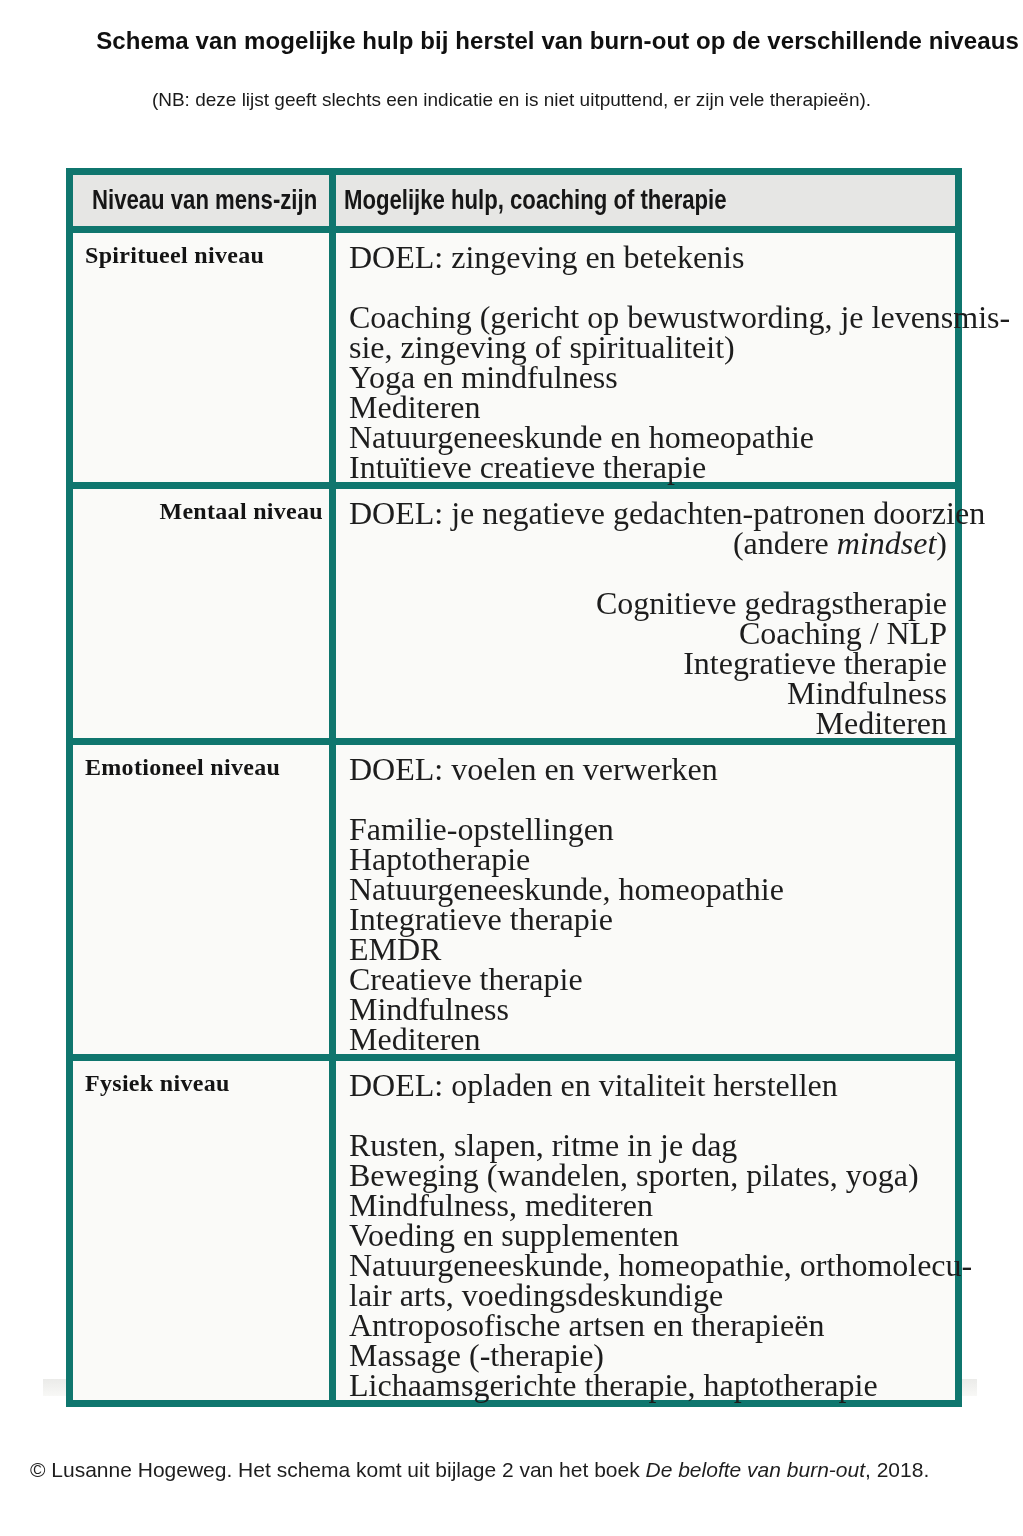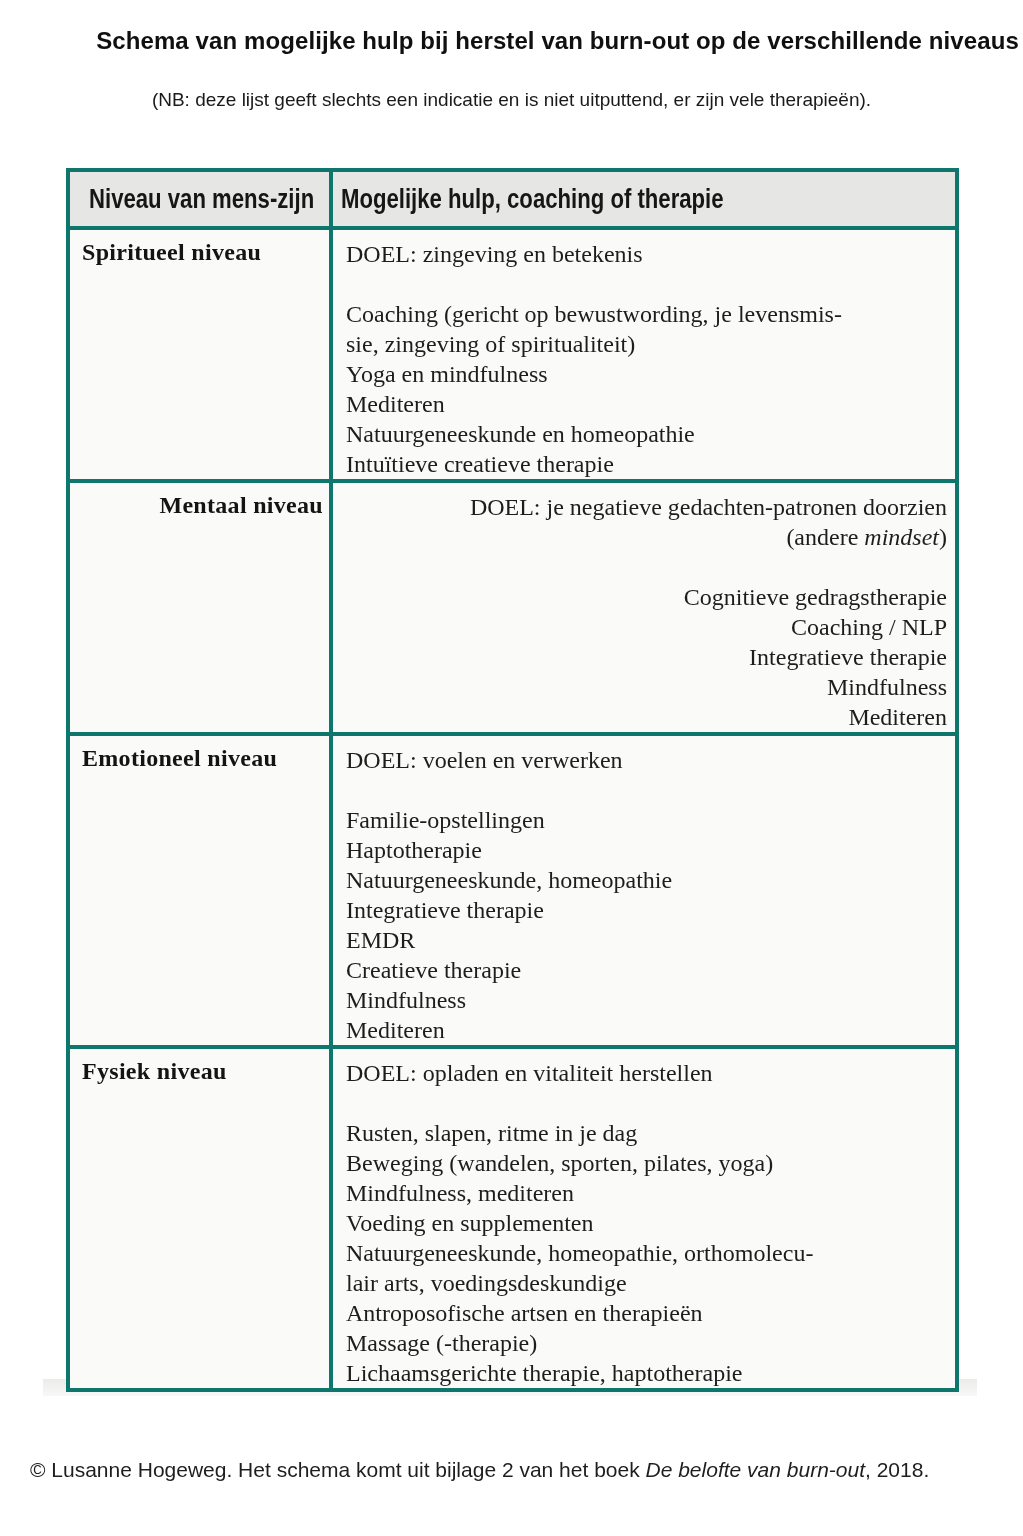--- a/index.html
+++ b/index.html
@@ -39,21 +39,21 @@
   table.schema {
     position: absolute;
     left: 66px; top: 168px;
     width: 889px;
     table-layout: fixed;
     border-collapse: collapse;
     background: #fafaf8;
     border: 4px solid #1b1b1b;
   }
   table.schema th, table.schema td {
-    border: 4px solid #0f766e;
+    border: 7px solid #0f766e;
   }
   thead tr { height: 58px; background: #e6e6e4; }
   th { text-align: left; vertical-align: middle; padding: 0; }
   th.col1 { padding-left: 19px; }
   th.col2 { padding-left: 8px; }
   .hdr {
     display: inline-block;
     white-space: nowrap;
     font-size: 27px;
     font-weight: bold;
@@ -67,21 +67,21 @@
   td.col2 { padding: 9px 8px 0 13px; }
   .level-label {
     font-family: "Liberation Serif", serif;
     font-weight: bold;
     font-size: 24px;
     color: #141414;
     letter-spacing: 0.3px;
   }
   .line {
     font-family: "Liberation Serif", serif;
-    font-size: 24px;
+    font-size: 32px;
     line-height: 30px;
     color: #1d1d1d;
     white-space: nowrap;
   }
   .it { font-style: italic; }
   .footer {
     position: absolute;
     left: 30px; top: 1458px;
     font-size: 21px;
     color: #1e1e1e;

